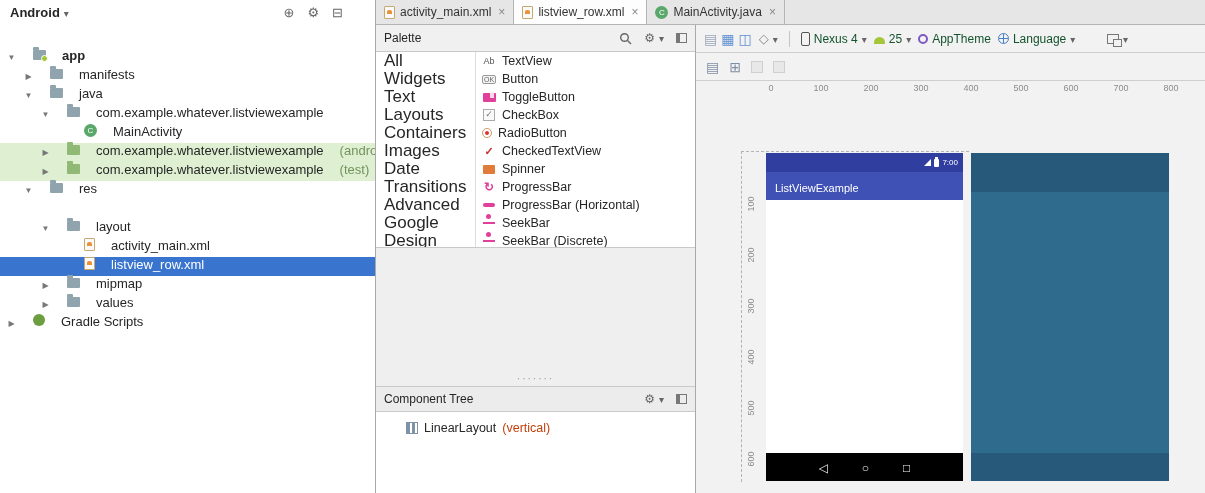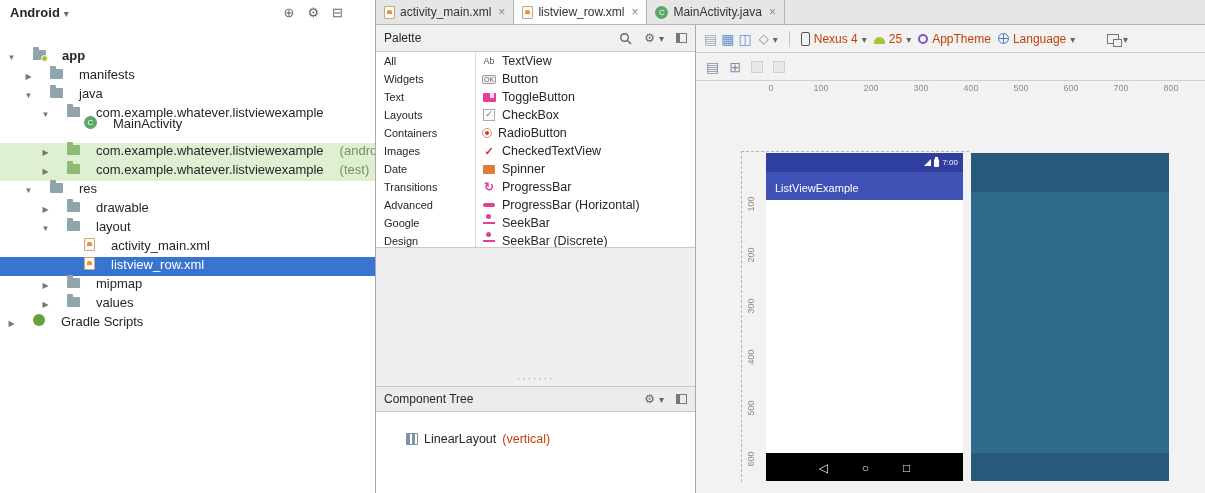--- a/index.html
+++ b/index.html
@@ -49,21 +49,21 @@
   .tab-close{color:#888;font-size:12px;margin-left:2px;cursor:pointer}
 
   
   .palette-pane{position:absolute;left:0;top:25px;width:320px;height:468px;background:#efefef;border-right:1px solid #a9a9a9}
   .pal-header{position:absolute;top:0;left:0;right:0;height:27px;border-bottom:1px solid #c9c9c9;display:flex;align-items:center;padding:0 8px;font-size:12px;background:#f0f0f0}
   .pal-hicons{margin-left:auto;display:flex;align-items:center;gap:12px;color:#666}
   .panel-ic{width:11px;height:10px;border:1px solid #777;position:relative}
   .panel-ic::before{content:"";position:absolute;left:0;top:0;bottom:0;width:3px;background:#777}
   .pal-lists{position:absolute;top:27px;left:0;width:319px;height:196px;background:#fff;border-bottom:1px solid #c9c9c9;overflow:hidden;display:flex}
   .cat-col{width:100px;flex:none;border-right:1px solid #dcdcdc}
-  .cat-item{height:18px;line-height:18px;padding-left:8px;font-size:11px;cursor:pointer;white-space:nowrap}
+  .cat-item{height:18px;line-height:18px;padding-left:8px;font-size:17px;cursor:pointer;white-space:nowrap}
   .comp-col{flex:1}
   .comp-row{height:18px;display:flex;align-items:center;gap:6px;padding-left:6px;font-size:12.5px;cursor:pointer;white-space:nowrap}
   .pic{flex:none;width:14px;height:14px;position:relative;display:flex;align-items:center;justify-content:center}
   .pic-textview::before{content:"Ab";font-size:9px;color:#555}
   .pic-button::before{content:"OK";font-size:7px;color:#666;border:1px solid #999;border-radius:2px;padding:0 1px;background:#f3f3f3}
   .pic-toggle{background:#e0409a;width:13px;height:9px;border-radius:1px;margin:2px auto}
   .pic-toggle::before{content:"";position:absolute;left:8px;top:1px;width:4px;height:7px;background:#fff2f8;opacity:.85}
   .pic-checkbox::before{content:"✓";font-size:9px;color:#777;border:1px solid #aaa;width:10px;height:10px;line-height:9px;text-align:center;background:#fafafa}
   .pic-radio{width:10px;height:10px;border:1px solid #c96;border-radius:50%}
   .pic-radio::before{content:"";position:absolute;left:50%;top:50%;width:4px;height:4px;margin:-2px 0 0 -2px;border-radius:50%;background:#d33}
@@ -71,26 +71,26 @@
   .pic-spinner{width:12px;height:9px;background:#e07b39;border-radius:1px}
   .pic-spinner::before{content:"▾";position:absolute;right:0;top:-4px;color:#fff;font-size:7px}
   .pic-progress::before{content:"↻";color:#e0409a;font-size:12px;font-weight:bold}
   .pic-progressh{width:12px;height:4px;background:#e0409a;border-radius:2px}
   .pic-seekbar{width:12px;height:2px;background:#e0409a}
   .pic-seekbar::before{content:"";position:absolute;left:4px;top:-2px;width:5px;height:5px;border-radius:50%;background:#e0409a}
   .splitter{position:absolute;top:348px;left:0;right:0;text-align:center;color:#999;font-size:10px;letter-spacing:2px}
   .splitter::before{content:"·······"}
   .ct-header{position:absolute;top:361px;left:0;right:0;height:26px;background:#ececec;border-top:1px solid #c9c9c9;border-bottom:1px solid #c9c9c9;display:flex;align-items:center;padding:0 8px;font-size:12px}
   .ct-body{position:absolute;top:387px;left:0;right:0;bottom:0;background:#fff}
-  .ct-row{margin-top:20px;padding-left:30px;display:flex;gap:6px;align-items:center;font-size:12.5px}
+  .ct-row{margin-top:9px;padding-left:30px;display:flex;gap:6px;align-items:center;font-size:12.5px}
   .ic-linear{width:12px;height:12px;border:1px solid #7e93a8;background:repeating-linear-gradient(90deg,#7e93a8 0 3px,#fff 3px 5px)}
 
   
   .canvas-pane{position:absolute;left:320px;top:25px;width:510px;height:468px;background:#f2f2f2}
-  .tb1{position:absolute;top:0;left:0;right:0;height:28px;border-bottom:1px solid #cfcfcf;display:flex;align-items:center;padding:0 8px;gap:7px;font-size:12px;color:#c2410c;background:#f2f2f2}
+  .tb1{position:absolute;top:0;left:0;right:0;height:28px;border-bottom:1px solid #cfcfcf;display:flex;align-items:center;padding:0 8px;gap:7px;font-size:12px;color:#14532d;background:#f2f2f2}
   .tbg{display:flex;align-items:center;gap:4px;cursor:pointer}
   .tb-sep{width:1px;height:16px;background:#c4c4c4;margin:0 4px}
   .g-view1::before{content:"▤";font-size:14px;color:#9aa7b8}
   .g-view2::before{content:"▦";font-size:14px;color:#5e8fd0}
   .g-view3::before{content:"◫";font-size:14px;color:#5e8fd0}
   .g-diamond::before{content:"◇";font-size:13px;color:#888}
   .phone-ic{width:9px;height:14px;border:1px solid #555;border-radius:2px}
   .droid-ic{width:11px;height:7px;background:#a4c639;border-radius:6px 6px 0 0;margin-top:3px}
   .theme-ic{width:10px;height:10px;border:2px solid #7e57c2;border-radius:50%}
   .globe-ic{width:11px;height:11px;border:1px solid #4a7fc1;border-radius:50%;position:relative}
@@ -163,46 +163,41 @@
       <div class="trow lvl1" style="top:62px">
         <span class="arrow exp"></span>
         <span class="ic ic-folder"></span>
         <span class="tlabel">java</span>
       </div>
       <div class="trow lvl2" style="top:81px">
         <span class="arrow exp"></span>
         <span class="ic ic-folder"></span>
         <span class="tlabel">com.example.whatever.listviewexample</span>
       </div>
-      <div class="trow lvl3" style="top:92px">
+      <div class="trow lvl3" style="top:100px">
         <span class="arrow"></span>
         <span class="ic ic-class"></span>
         <span class="tlabel">MainActivity</span>
       </div>
       <div class="trow lvl2 greenbg" style="top:119px">
         <span class="arrow col"></span>
         <span class="ic ic-folder green"></span>
         <span class="tlabel">com.example.whatever.listviewexample</span>
         <span class="tsuffix">(androidTest)</span>
       </div>
       <div class="trow lvl2 greenbg" style="top:138px">
         <span class="arrow col"></span>
         <span class="ic ic-folder green"></span>
         <span class="tlabel">com.example.whatever.listviewexample</span>
         <span class="tsuffix">(test)</span>
       </div>
       <div class="trow lvl1" style="top:157px">
         <span class="arrow exp"></span>
         <span class="ic ic-folder"></span>
         <span class="tlabel">res</span>
-      </div>
-      <div class="trow lvl2" style="top:176px">
-        <span class="arrow col"></span>
-        <span class="ic ic-folder"></span>
-        <span class="tlabel">drawable</span>
       </div>
       <div class="trow lvl2" style="top:195px">
         <span class="arrow exp"></span>
         <span class="ic ic-folder"></span>
         <span class="tlabel">layout</span>
       </div>
       <div class="trow lvl3" style="top:214px">
         <span class="arrow"></span>
         <span class="ic ic-xml"></span>
         <span class="tlabel">activity_main.xml</span>

